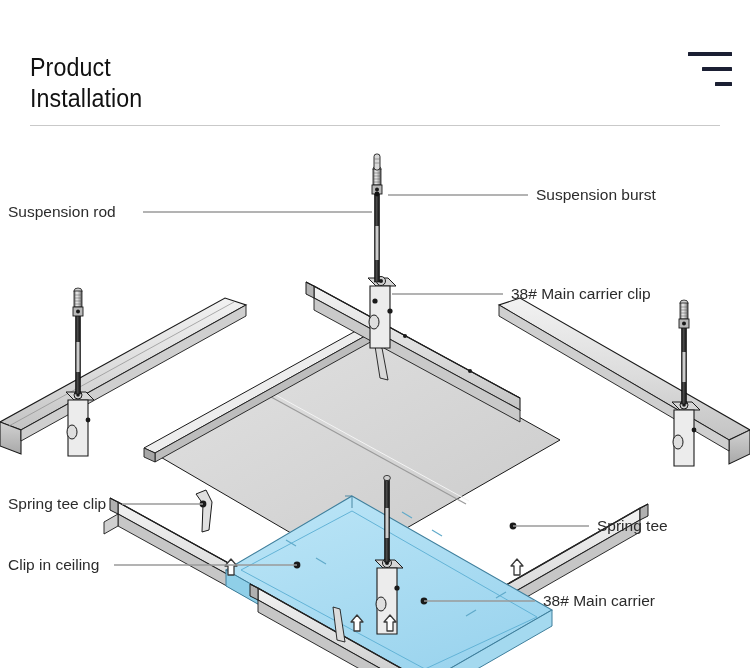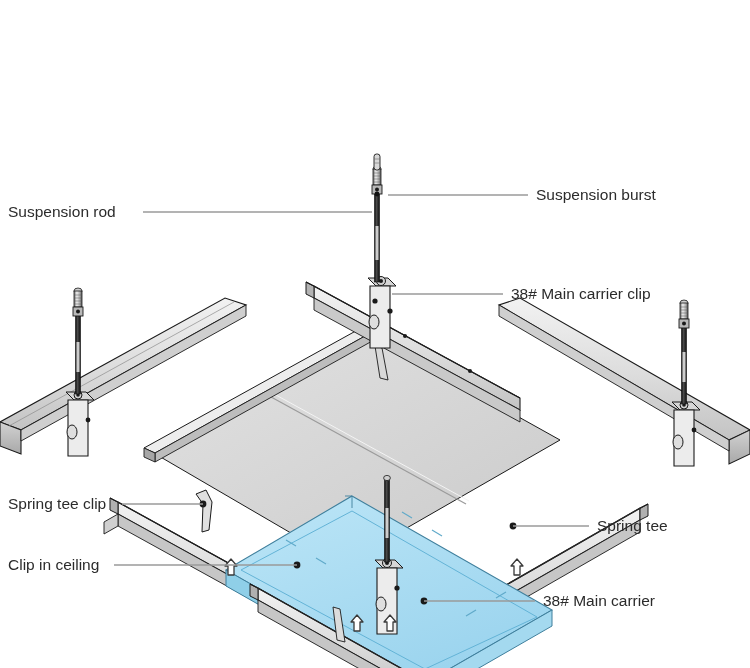--- a/index.html
+++ b/index.html
@@ -86,20 +86,35 @@
     font-family: "Liberation Sans", sans-serif;
     font-size: 15.5px;
     fill: #2b2b2b;
   }
 </style>
 </head>
 <body>
 
 <div id="page">
 
+  <div class="header">
+
+    <div class="title-block">
+      <span class="title-line">Product</span>
+      <span class="title-line">Installation</span>
+    </div>
+
+    <div class="menu-icon">
+      <i class="b1"></i>
+      <i class="b2"></i>
+      <i class="b3"></i>
+    </div>
+
+    <div class="header-rule"></div>
+  </div>
 
   <div class="diagram">
     <svg width="750" height="538" viewBox="0 0 750 538" xmlns="http://www.w3.org/2000/svg">
 
       <defs>
         <linearGradient id="gMetalTop" x1="0" y1="0" x2="0" y2="1">
           <stop offset="0%" stop-color="#f2f2f2"></stop>
           <stop offset="55%" stop-color="#dcdcdc"></stop>
           <stop offset="100%" stop-color="#c3c3c3"></stop>
         </linearGradient>

